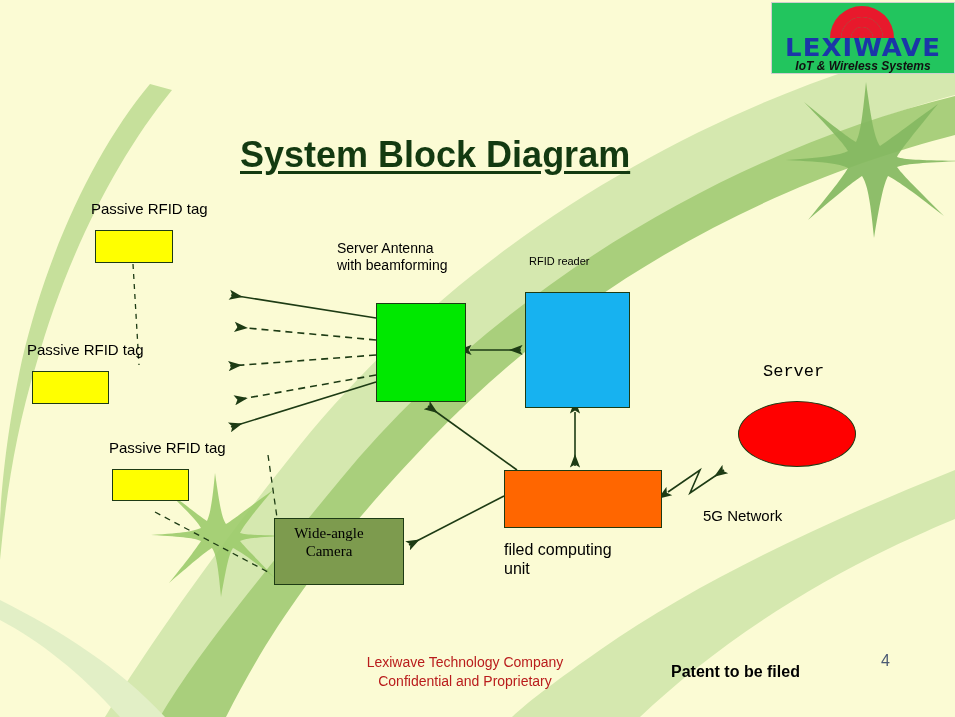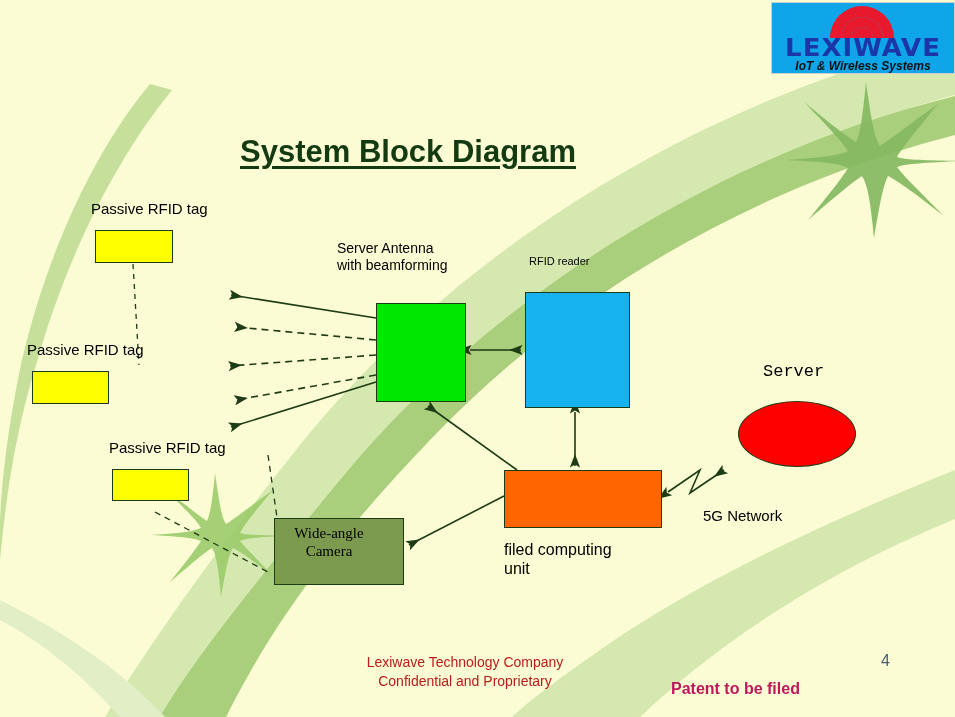--- a/index.html
+++ b/index.html
@@ -42,21 +42,21 @@
     letter-spacing: -0.2px;
     white-space: pre-line;
   }
   
   #logo-box {
     position: absolute;
     left: 771px;
     top: 2px;
     width: 182px;
     height: 70px;
-    background: #0ea5e9;
+    background: #22c55e;
     border: 1px solid #cfcfcf;
     overflow: hidden;
   }
   #logo-mark {
     position: absolute;
     left: 52px;
     top: 2px;
     width: 76px;
     height: 34px;
   }
@@ -80,21 +80,21 @@
     font-size: 12px;
     font-weight: bold;
     font-style: italic;
     color: #111111;
   }
   
   #section-heading {
     position: absolute;
     left: 240px;
     top: 134px;
-    font-size: 31px;
+    font-size: 36px;
     font-weight: bold;
     color: #133a11;
     text-decoration: underline;
     text-underline-offset: 4px;
   }
   
   #diagram-svg {
     position: absolute;
     left: 0; top: 0;
     width: 955px; height: 717px;
@@ -151,24 +151,24 @@
     width: 310px;
     text-align: center;
     font-size: 14px;
     line-height: 1.35;
     color: #b91c1c;
     white-space: pre-line;
   }
   #footer-patent {
     position: absolute;
     left: 671px;
-    top: 680px;
+    top: 663px;
     font-size: 16px;
     font-weight: bold;
-    color: #be185d;
+    color: #000000;
     text-align: center;
   }
   #page-number {
     position: absolute;
     left: 881px;
     top: 652px;
     font-size: 16px;
     color: #4b5a73;
   }
 </style>

